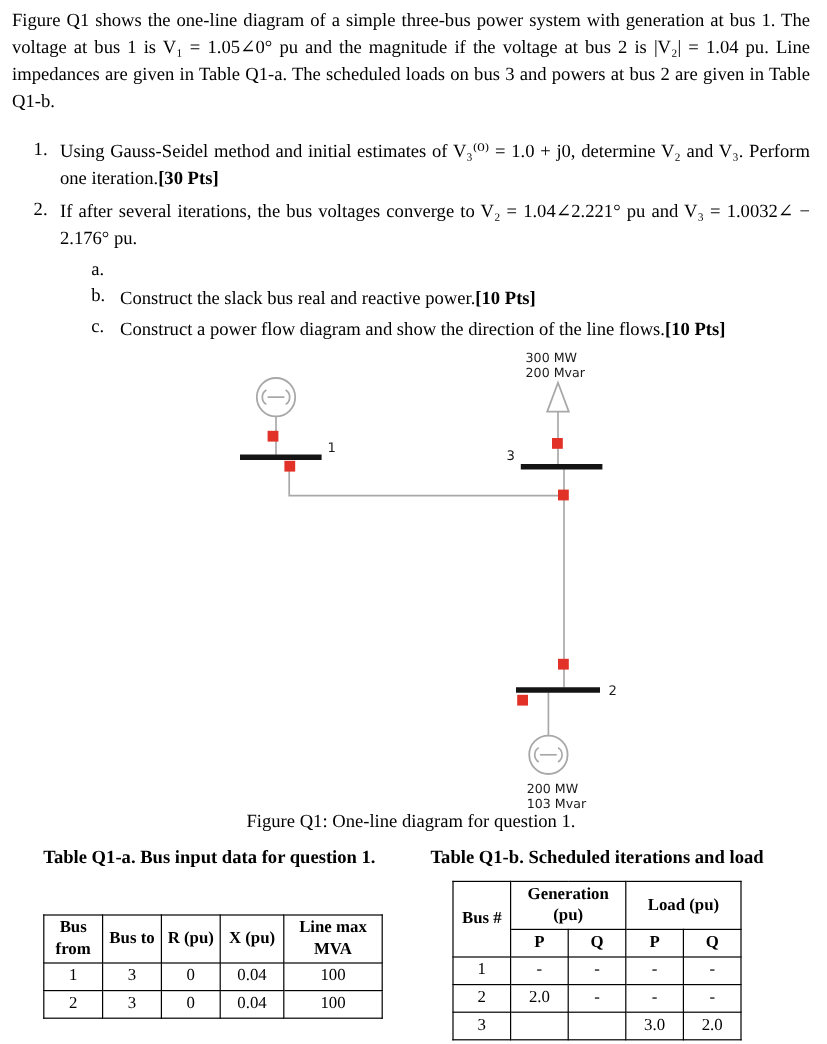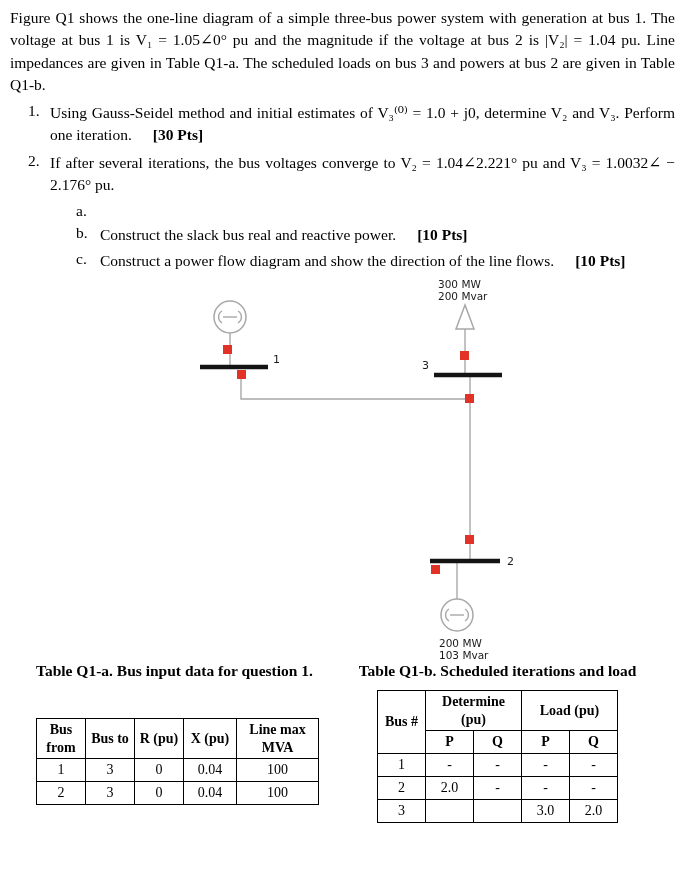--- a/index.html
+++ b/index.html
@@ -4,28 +4,28 @@
 <style>
   * { margin:0; padding:0; box-sizing:border-box; }
   html,body { background:#ffffff; }
   body {
     width:689px; height:870px; overflow:hidden; color:#000;
     font-family:"Liberation Serif","DejaVu Serif",serif;
     font-size:15.5px;
   }
   .page { padding:7px 14px 0 10px; }
 
-  .intro { text-align:justify; line-height:1.45; margin-bottom:5px; }
+  .intro { text-align:justify; line-height:1.45; margin-bottom:19px; }
 
   .item { display:flex; margin-bottom:5px; }
   .num  { flex:none; width:22px; margin-left:18px; }
   .qtext{ flex:1; text-align:justify; line-height:1.45; }
   .sub  { display:flex; margin-bottom:4px; }
   .letter { flex:none; width:24px; margin-left:66px; }
-  .pts { font-weight:bold; margin-left:21px; white-space:nowrap; }
+  .pts { font-weight:bold; margin-left:0; white-space:nowrap; }
 
   .figure-wrap { position:relative; }
   svg.diagram { display:block; }
   .tline   { stroke:var(--line_gray,#a8a8a8); stroke-width:1.4; fill:none; }
   .busbar  { stroke:var(--bus_black,#141414); stroke-width:4.5; }
   .node    { fill:var(--node_red,#e23227); }
   .gencirc { fill:#ffffff; stroke:var(--line_gray,#a8a8a8); stroke-width:1.5; }
   .gensym  { stroke:var(--line_gray,#a8a8a8); stroke-width:1.4; fill:none; }
   .arrowhead { fill:#ffffff; stroke:var(--line_gray,#a8a8a8); stroke-width:1.5; }
   .slabel  { font-family:"DejaVu Sans","Liberation Sans",sans-serif; font-size:10.5px; fill:#1a1a1a; }
@@ -120,20 +120,21 @@
       <text class="slabel" x="428" y="11">300 MW</text>
       <text class="slabel" x="428" y="23">200 Mvar</text>
       <text class="buslabel" x="263" y="86">1</text>
       <text class="buslabel" x="412" y="92">3</text>
       <text class="buslabel" x="497" y="288">2</text>
       <text class="slabel" x="429" y="370">200 MW</text>
       <text class="slabel" x="429" y="382">103 Mvar</text>
     </svg>
   </div>
 
+  <div class="caption">Figure Q1: One-line diagram for question 1.</div>
 
   <div class="tables">
 
     <div class="colA">
       <div class="tbl-title">Table Q1-a. Bus input data for question 1.</div>
       <table class="ta">
         <colgroup>
             <col class="c">
             <col class="c">
             <col class="c">
@@ -176,21 +177,21 @@
         <colgroup>
             <col class="c">
             <col class="c">
             <col class="c">
             <col class="c">
             <col class="c">
           </colgroup>
         <thead>
           <tr>
             <th rowspan="2">Bus #</th>
-            <th colspan="2">Determine (pu)</th>
+            <th colspan="2">Generation (pu)</th>
             <th colspan="2">Load (pu)</th>
           </tr>
           <tr>
             <th>P</th>
             <th>Q</th>
             <th>P</th>
             <th>Q</th>
           </tr>
         </thead>
         <tbody>

